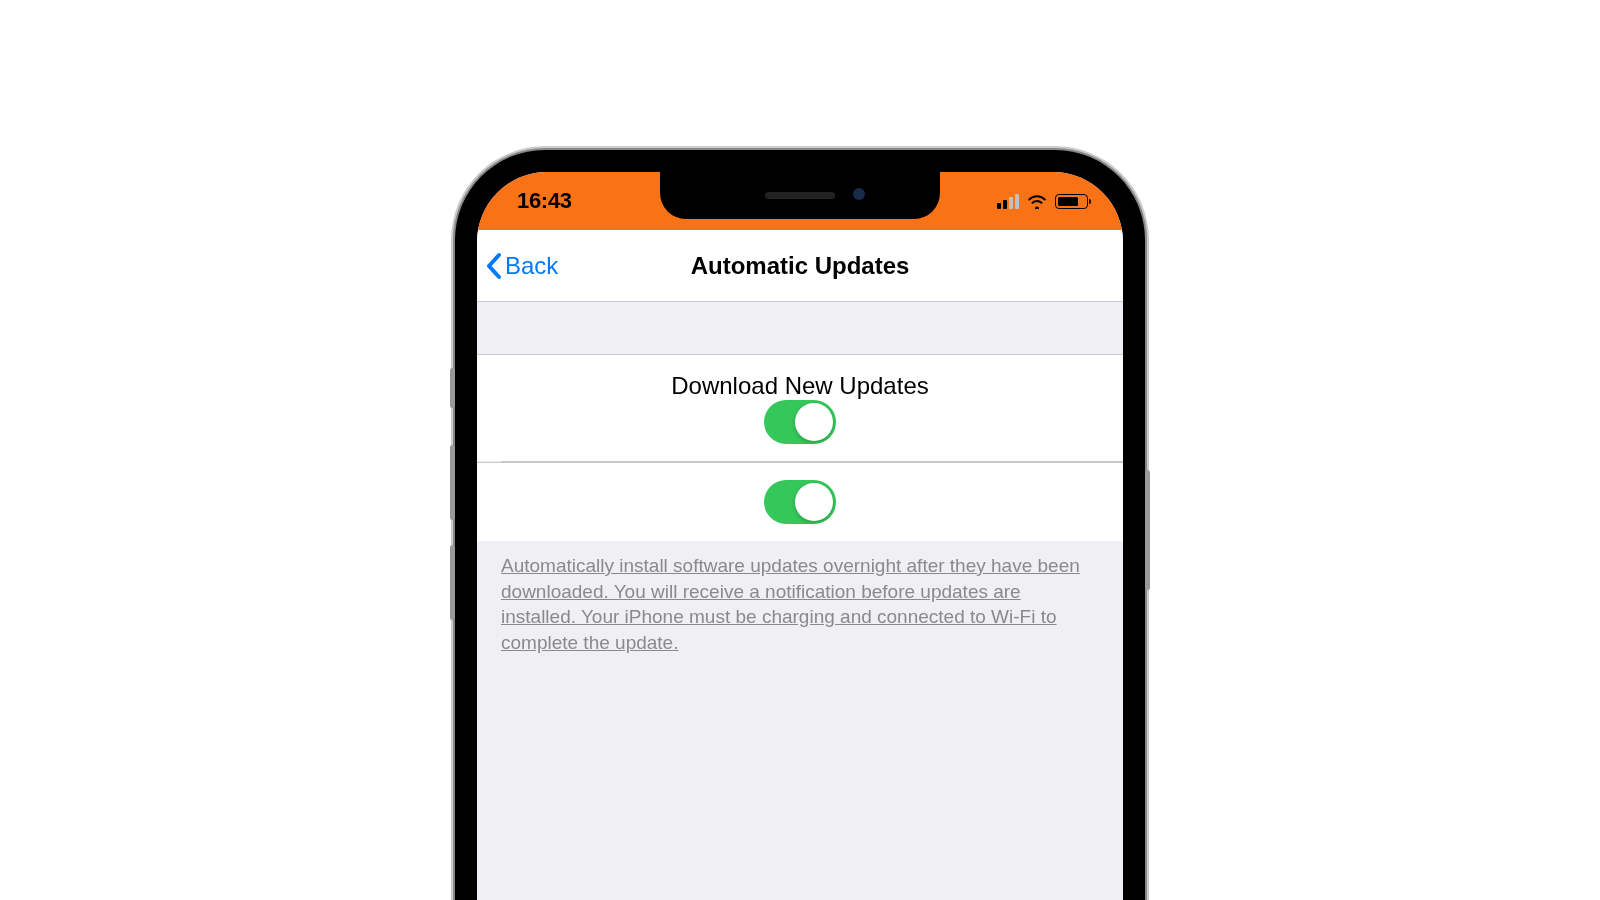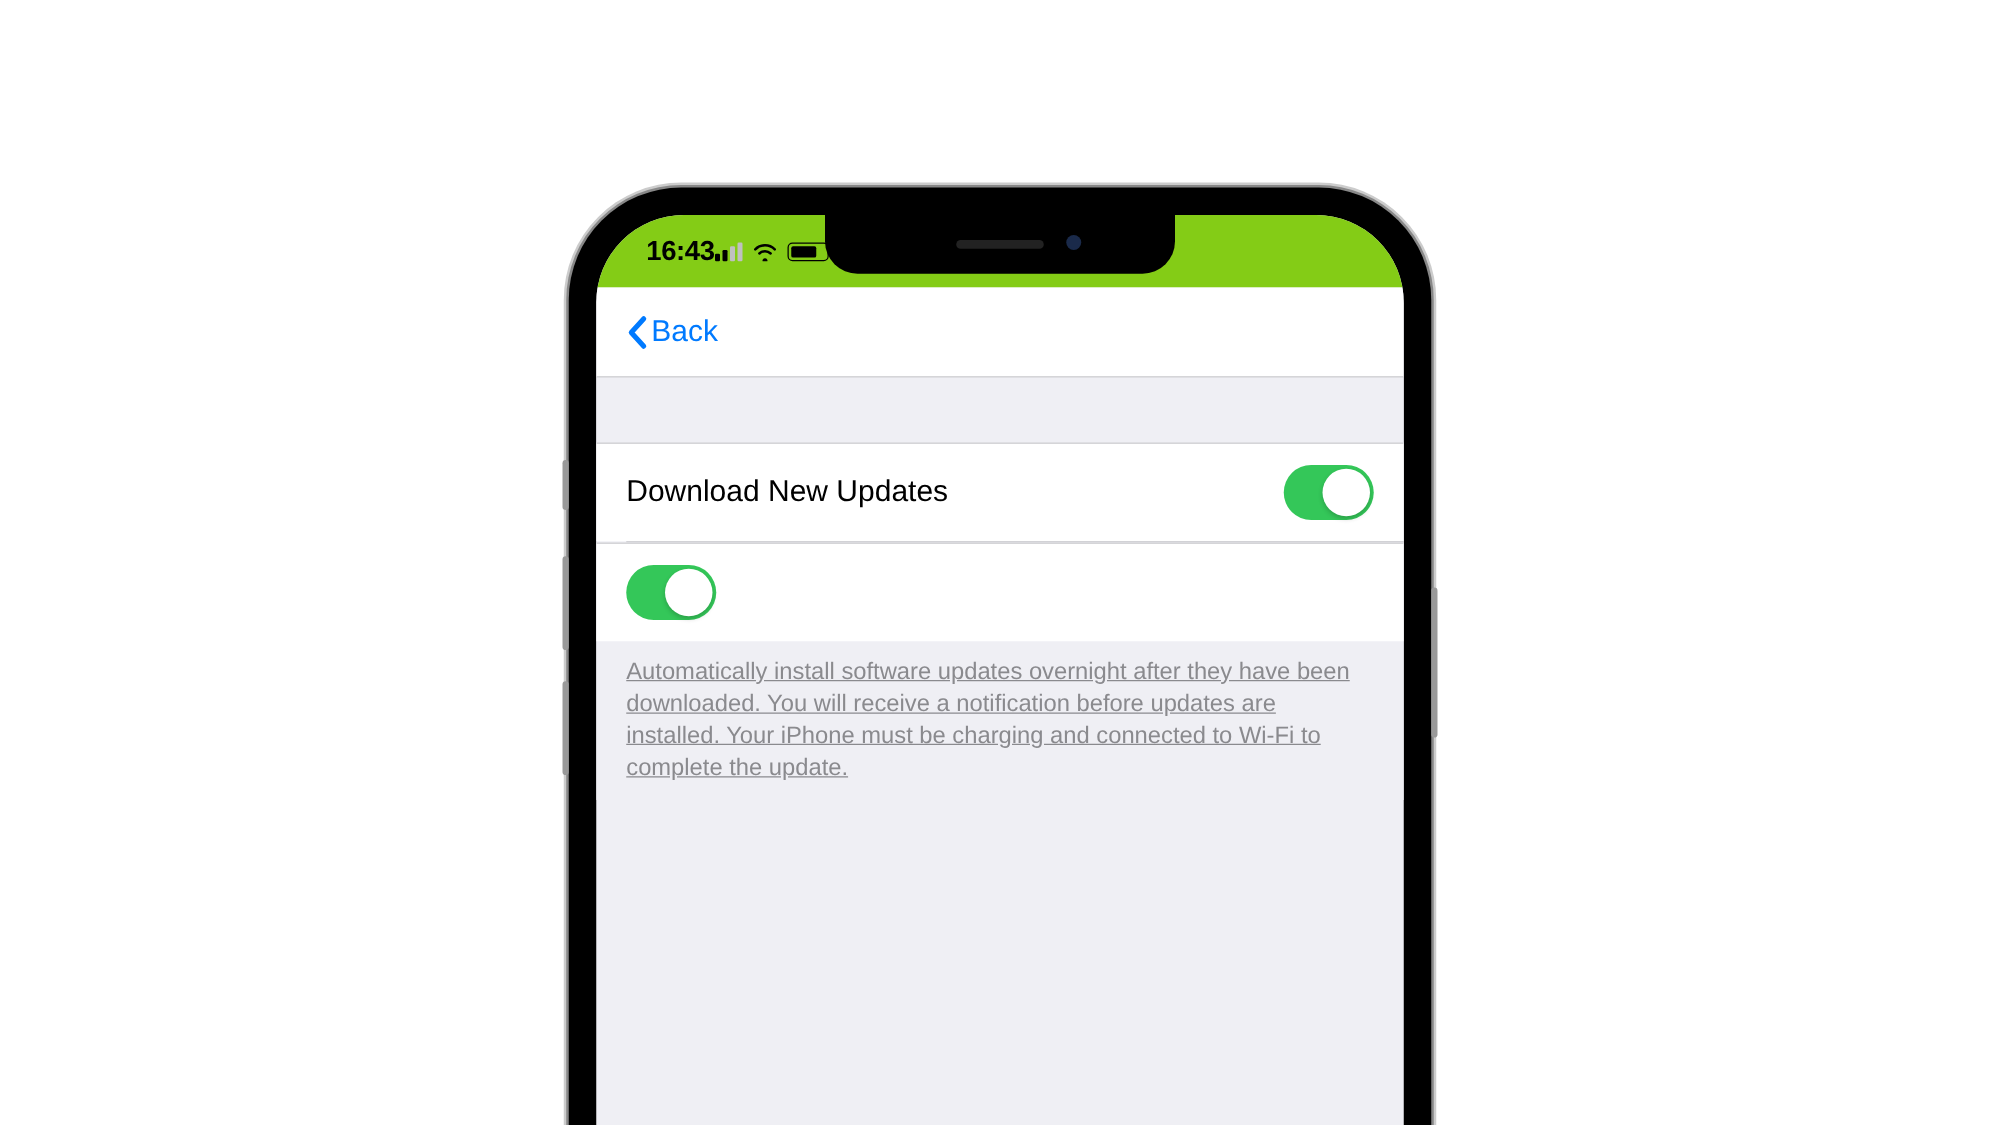--- a/index.html
+++ b/index.html
@@ -71,23 +71,24 @@
       height: 12px;
       background: #1a2a4a;
       border-radius: 50%;
       position: absolute;
       right: 75px;
       top: 16px;
     }
     .status-bar {
       height: 58px;
       display: flex;
+      justify-content: space-between;
       align-items: center;
       padding: 0 35px 0 40px;
-      background: #84cc16;
+      background: #f97316;
     }
     .status-time {
       font-size: 22px;
       font-weight: 600;
       color: #000;
       letter-spacing: -0.3px;
     }
     .status-icons {
       display: flex;
       align-items: center;
@@ -133,21 +134,21 @@
       background: #000;
       border-radius: 1.5px;
     }
     .nav-bar {
       height: 72px;
       background: #fff;
       border-bottom: 1px solid #c8c7cc;
       display: flex;
       align-items: center;
       position: relative;
-      padding: 0 24px;
+      padding: 0 8px;
     }
     .back-button {
       display: flex;
       align-items: center;
       gap: 3px;
       color: #007aff;
       font-size: 24px;
       font-weight: 400;
       cursor: pointer;
     }
@@ -166,20 +167,21 @@
     .section-gap {
       height: 52px;
     }
     .setting-row {
       background: #fff;
       display: flex;
       justify-content: space-between;
       align-items: center;
       padding: 17px 24px;
       border-top: 0.5px solid #c8c7cc;
+      flex-direction: column;
     }
     .setting-row:last-of-type {
       border-bottom: 0.5px solid #c8c7cc;
     }
     .setting-label {
       font-size: 24px;
       color: #000;
       font-weight: 400;
     }
     .toggle {
@@ -252,20 +254,21 @@
 
     <div class="nav-bar">
       <div class="back-button">
         <span class="back-chevron">
           <svg width="17" height="28" viewBox="0 0 17 28">
             <polyline points="14,3 4,14 14,25" stroke="#007aff" stroke-width="4" fill="none" stroke-linecap="round" stroke-linejoin="round"></polyline>
           </svg>
         </span>
         <span>Back</span>
       </div>
+      <div class="nav-title">Automatic Updates</div>
     </div>
 
     <div class="content">
       <div class="section-gap"></div>
 
       <div class="setting-row">
         <span class="setting-label">Download New Updates</span>
         <div class="toggle">
           <div class="toggle-knob"></div>
         </div>

